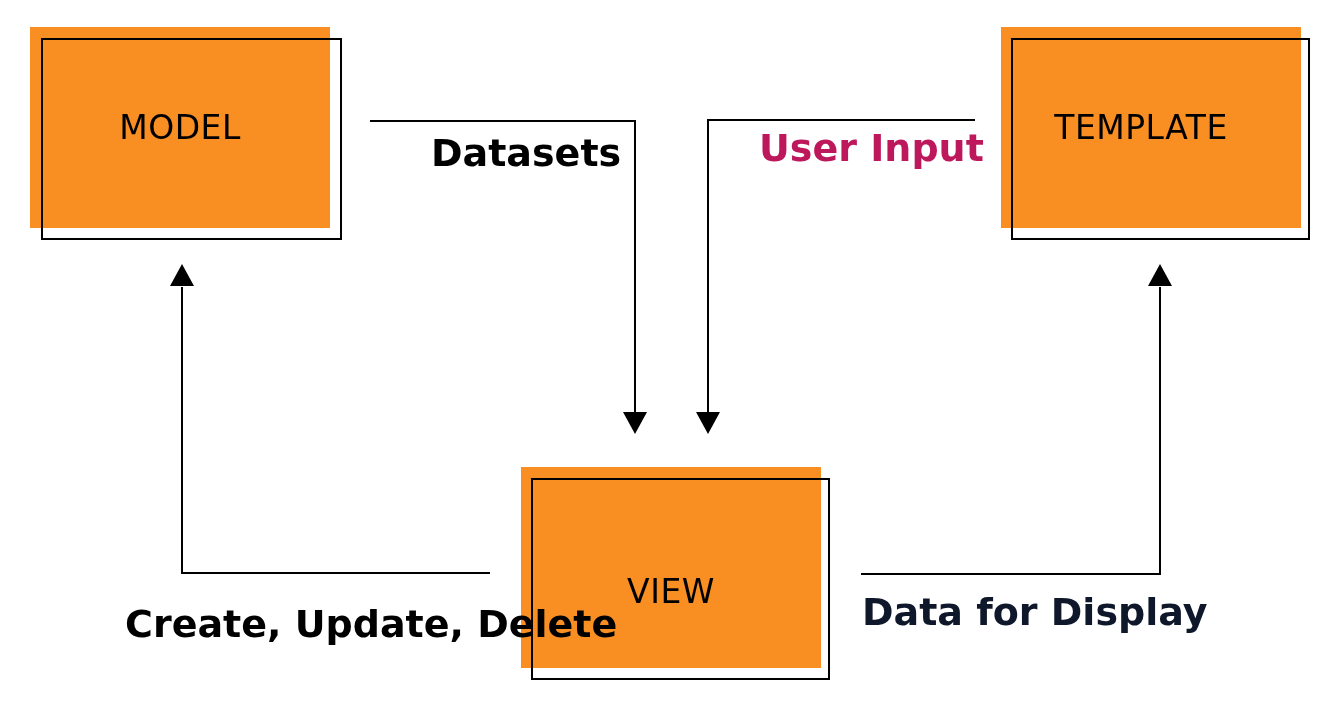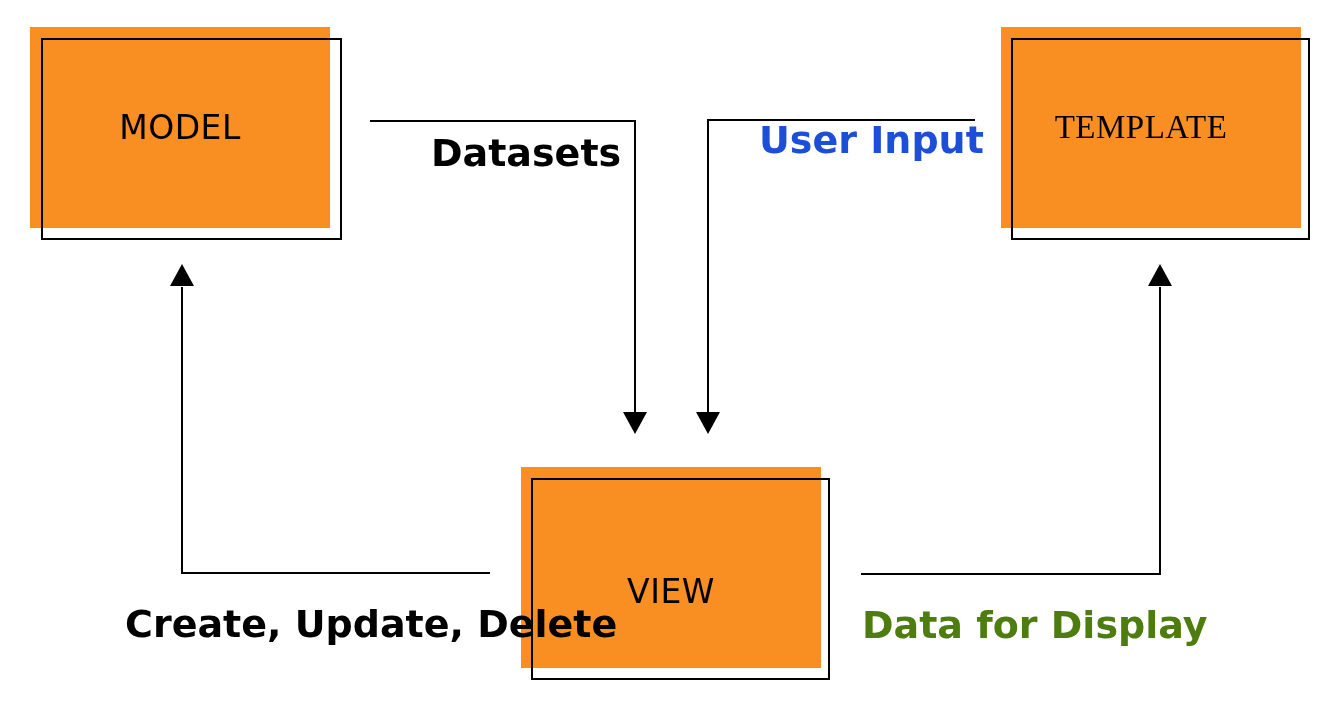--- a/index.html
+++ b/index.html
@@ -68,21 +68,21 @@
 
   <div class="node" id="node-model" style="left: 0px; top: 0px;">
     <div class="fill" style="left: 30px; top: 27px; width: 300px; height: 201px; background: rgb(249, 143, 34);"></div>
     <div class="outline" style="left: 41px; top: 38px; width: 301px; height: 202px; border-color: rgb(0, 0, 0);"></div>
     <div class="node-label" style="left: 30px; top: 27px; width: 300px; height: 201px;">MODEL</div>
   </div>
 
   <div class="node" id="node-template" style="left: 0px; top: 0px;">
     <div class="fill" style="left: 1001px; top: 27px; width: 300px; height: 201px; background: rgb(249, 143, 34);"></div>
     <div class="outline" style="left: 1011px; top: 38px; width: 299px; height: 202px; border-color: rgb(0, 0, 0);"></div>
-    <div class="node-label" style="left: 1001px; top: 27px; width: 280px; height: 201px; font-family: Liberation Serif, serif;">TEMPLATE</div>
+    <div class="node-label" style="left: 1001px; top: 27px; width: 280px; height: 201px;">TEMPLATE</div>
   </div>
 
   <div class="node" id="node-view" style="left: 0px; top: 0px;">
     <div class="fill" style="left: 521px; top: 467px; width: 300px; height: 201px; background: rgb(249, 143, 34);"></div>
     <div class="outline" style="left: 531px; top: 478px; width: 299px; height: 202px; border-color: rgb(0, 0, 0);"></div>
     <div class="node-label" style="left: 521px; top: 467px; width: 300px; height: 248px;">VIEW</div>
   </div>
 
   <svg class="wires" viewBox="0 0 1340 710" xmlns="http://www.w3.org/2000/svg">
     <g id="wire-group">
@@ -91,17 +91,17 @@
         <path d="M 975 120 L 708 120 L 708 412" fill="none" stroke="#000000" stroke-width="2"></path>
         <polygon points="696,412 720,412 708,434" fill="#000000"></polygon>
         <path d="M 490 573 L 182 573 L 182 287" fill="none" stroke="#000000" stroke-width="2"></path>
         <polygon points="170,286 194,286 182,264" fill="#000000"></polygon>
         <path d="M 861 574 L 1160 574 L 1160 287" fill="none" stroke="#000000" stroke-width="2"></path>
         <polygon points="1148,286 1172,286 1160,264" fill="#000000"></polygon>
       </g>
   </svg>
 
   <div class="edge-label" id="edge-label-datasets" style="left: 431px; top: 131px; color: rgb(0, 0, 0);">Datasets</div>
-  <div class="edge-label" id="edge-label-user-input" style="left: 759px; top: 118px; color: #1d4ed8;">User Input</div>
+  <div class="edge-label" id="edge-label-user-input" style="left: 759px; top: 126px; color: #be185d;">User Input</div>
   <div class="edge-label" id="edge-label-create-update-delete" style="left: 125px; top: 602px; color: rgb(0, 0, 0);">Create, Update, Delete</div>
-  <div class="edge-label" id="edge-label-data-for-display" style="left: 862px; top: 590px; color: #4d7c0f; margin-top: 13px;">Data for Display</div>
+  <div class="edge-label" id="edge-label-data-for-display" style="left: 862px; top: 590px; color: #0f172a;">Data for Display</div>
 
 </div>
 
 </body></html>

